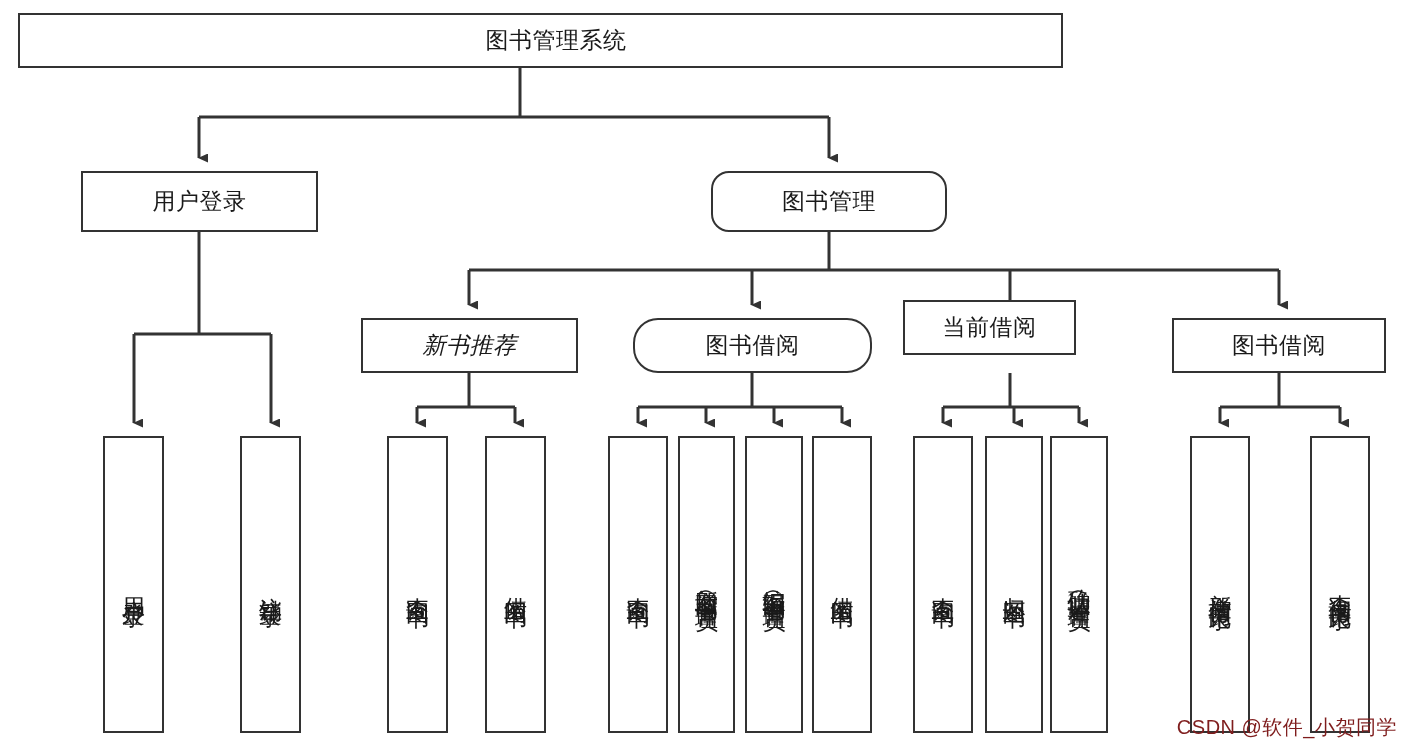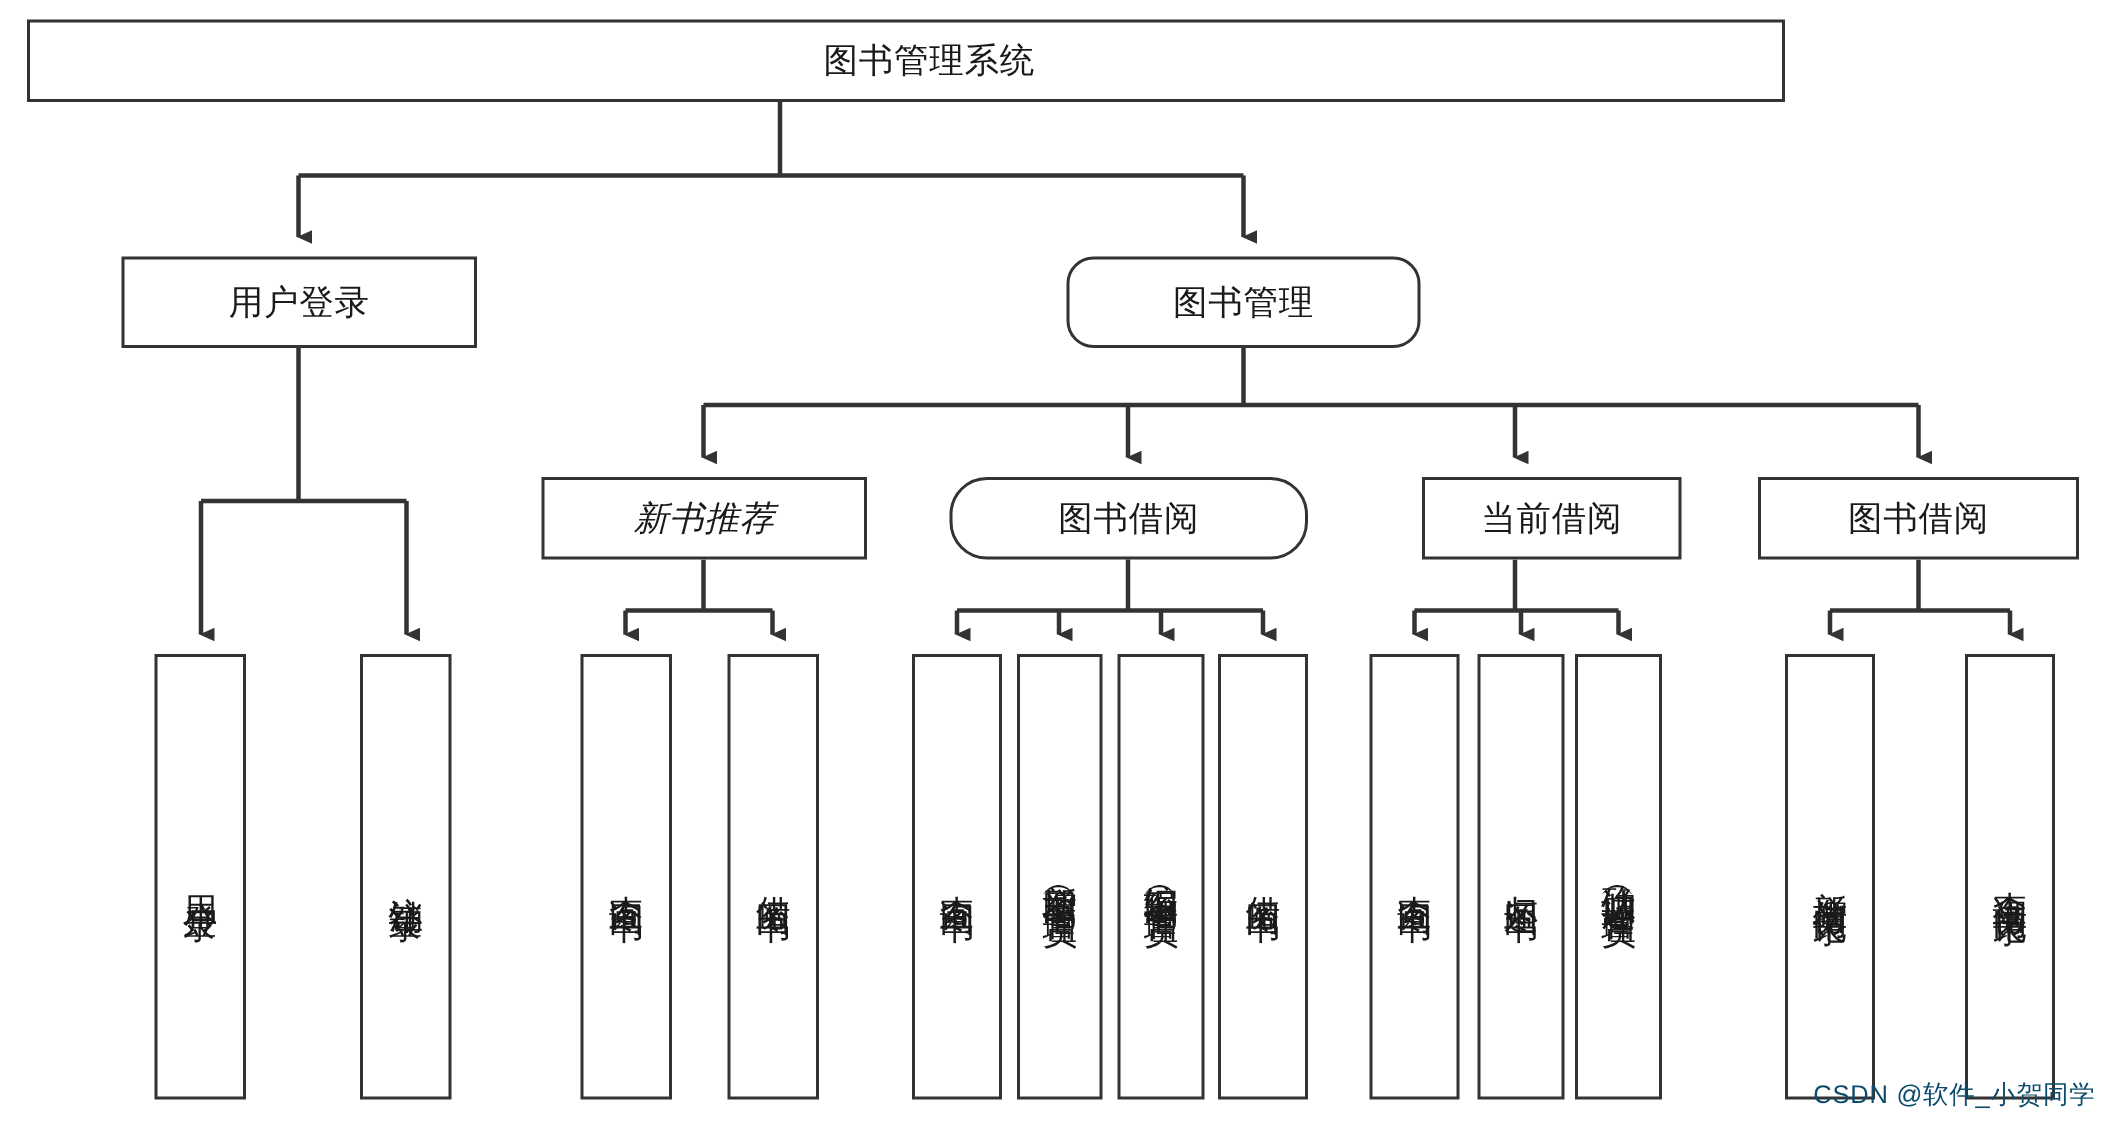--- a/index.html
+++ b/index.html
@@ -55,22 +55,22 @@
     text-orientation: upright;
     font-size: 23px;
     letter-spacing: 3px;
     line-height: 1;
     white-space: nowrap;
   }
   #watermark {
     position: absolute;
     right: 8px;
     bottom: 6px;
-    font-size: 17px;
-    color: #0c4a6e;
+    font-size: 20px;
+    color: #7f1d1d;
     white-space: nowrap;
     letter-spacing: 0.5px;
     font-family: "Liberation Sans", "DejaVu Sans", sans-serif;
   }
 </style>
 </head>
 <body>
 
 <div id="diagram">
 
@@ -111,36 +111,36 @@
         <path d="M1014,407 L1014,423" marker-end="url(#arrowhead)"></path>
         <path d="M1079,407 L1079,423" marker-end="url(#arrowhead)"></path>
         <path d="M1279,373 L1279,407"></path>
         <path d="M1220,407 L1340,407"></path>
         <path d="M1220,407 L1220,423" marker-end="url(#arrowhead)"></path>
         <path d="M1340,407 L1340,423" marker-end="url(#arrowhead)"></path>
       </g>
   </svg>
 
   <div id="nodes-layer">
-      <div class="node horiz" style="left: 18px; top: 13px; width: 1172px; height: 55px; padding-left: 31px;">
+      <div class="node horiz" style="left: 18px; top: 13px; width: 1045px; height: 55px; padding-left: 31px;">
         <span class="lbl">图书管理系统</span>
       </div>
       <div class="node horiz" style="left: 81px; top: 171px; width: 237px; height: 61px;">
         <span class="lbl">用户登录</span>
       </div>
       <div class="node horiz" style="left: 711px; top: 171px; width: 236px; height: 61px; border-radius: 18px;">
         <span class="lbl">图书管理</span>
       </div>
       <div class="node horiz" style="left: 361px; top: 318px; width: 217px; height: 55px; font-style: italic;">
         <span class="lbl">新书推荐</span>
       </div>
       <div class="node horiz" style="left: 633px; top: 318px; width: 239px; height: 55px; border-radius: 25px;">
         <span class="lbl">图书借阅</span>
       </div>
-      <div class="node horiz" style="left: 903px; top: 318px; width: 173px; height: 55px; margin-left: 45px;">
+      <div class="node horiz" style="left: 903px; top: 300px; width: 173px; height: 55px;">
         <span class="lbl">当前借阅</span>
       </div>
       <div class="node horiz" style="left: 1172px; top: 318px; width: 214px; height: 55px;">
         <span class="lbl">图书借阅</span>
       </div>
       <div class="node vert" style="left: 103px; top: 436px; width: 61px; height: 297px;">
         <span class="lbl">用户登录</span>
       </div>
       <div class="node vert" style="left: 240px; top: 436px; width: 61px; height: 297px;">
         <span class="lbl">注销登录</span>

